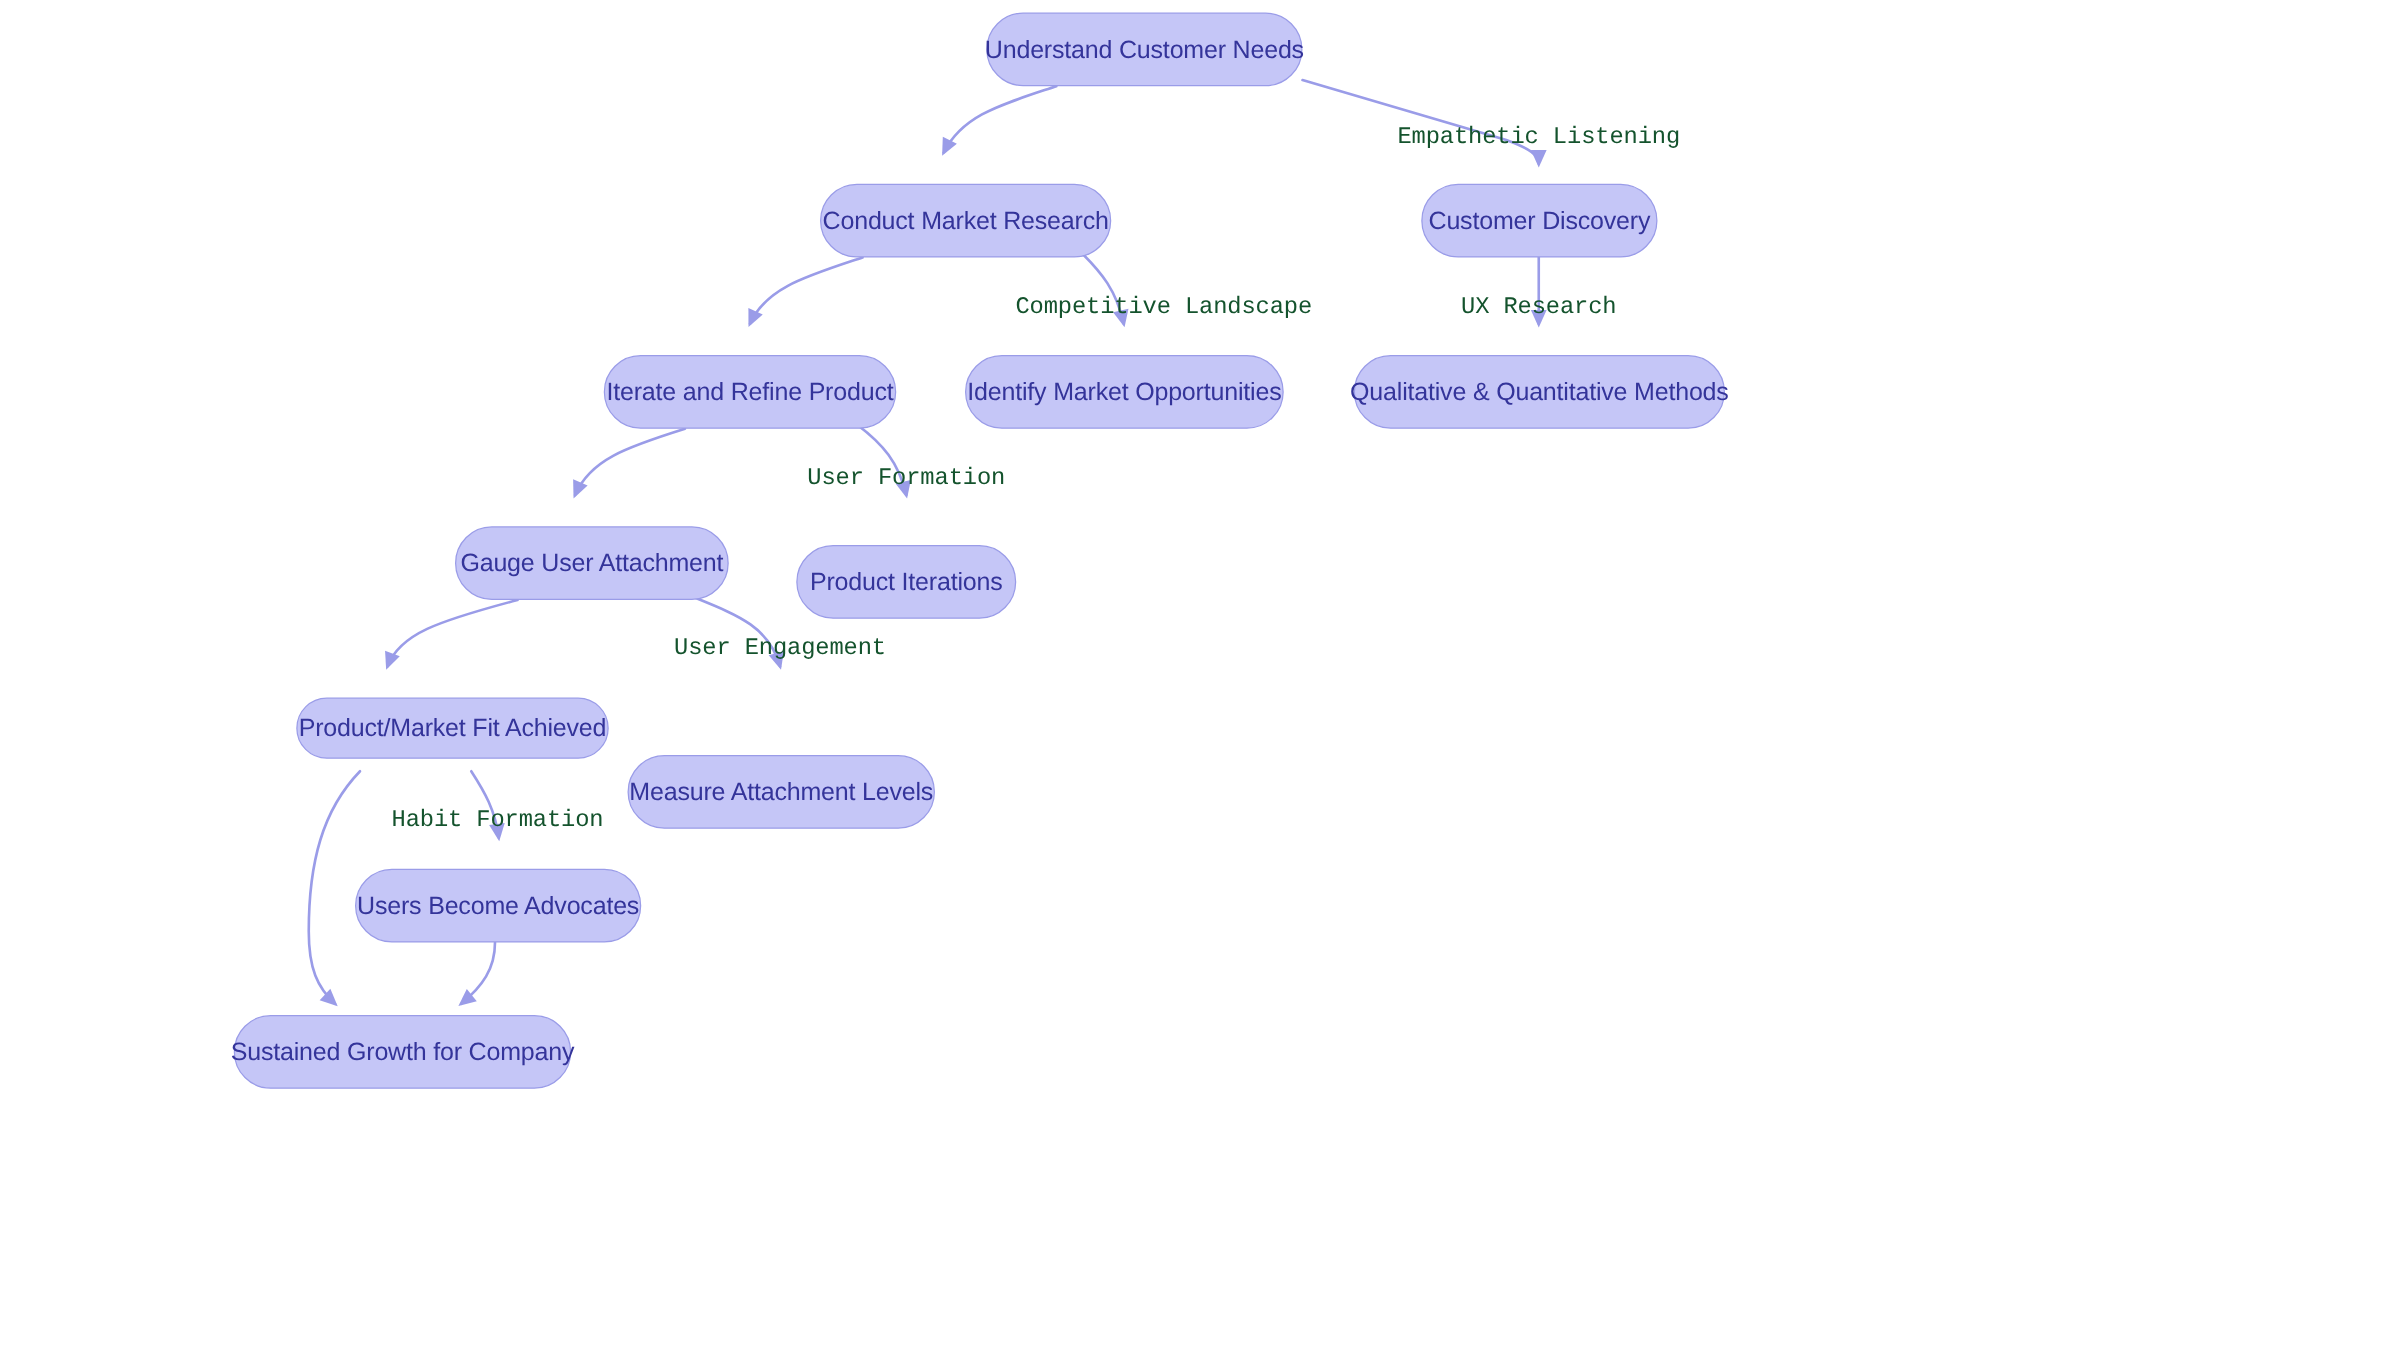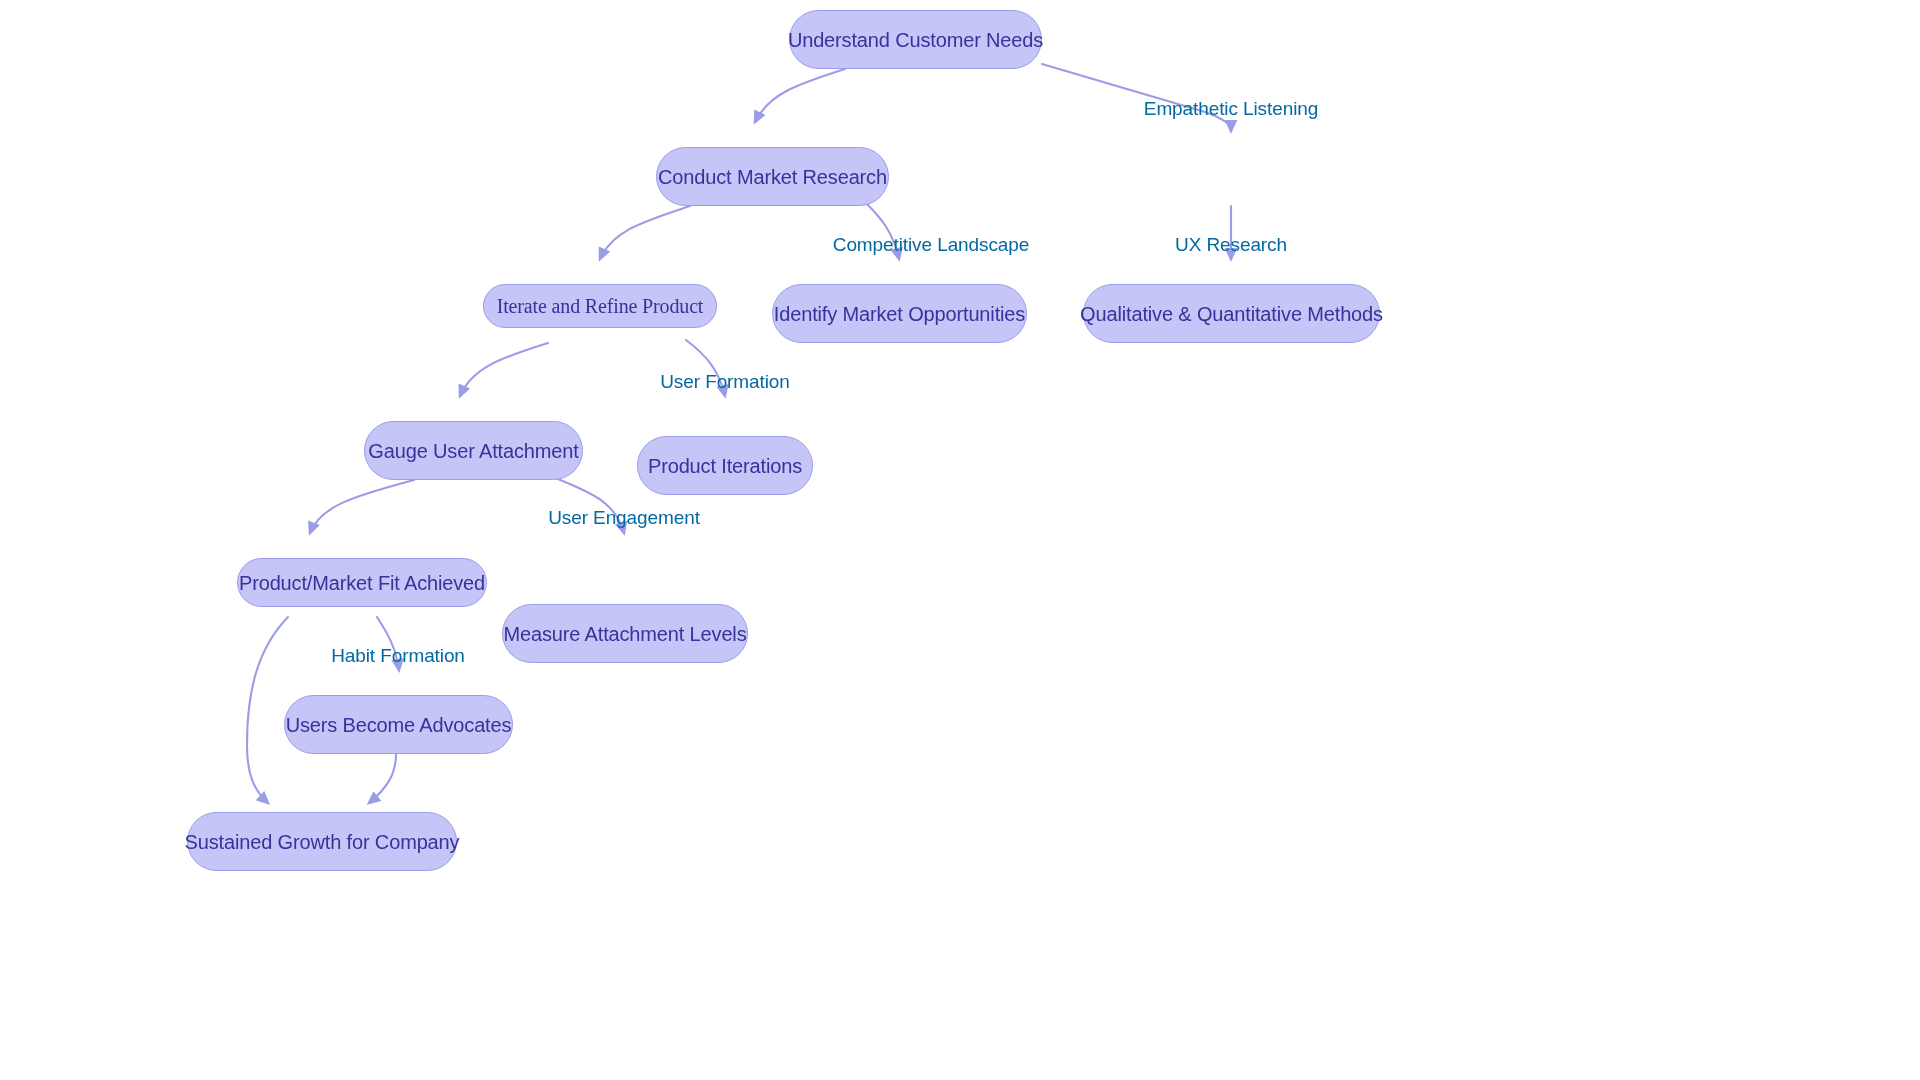--- a/index.html
+++ b/index.html
@@ -42,23 +42,23 @@
     letter-spacing: -0.15px;
     white-space: nowrap;
     user-select: none;
   }
   .node-label {
     display: block;
     line-height: 1;
   }
   .edge-label {
     position: absolute;
-    color: #0369a1;
+    color: #14532d;
     font-size: 19px;
-    font-family: Liberation Sans, sans-serif;
+    font-family: Liberation Mono, monospace;
     letter-spacing: -0.1px;
     white-space: nowrap;
     background: transparent;
     user-select: none;
     transform: translate(-50%, -50%);
   }
 </style>
 </head>
 <body>
 
@@ -99,22 +99,25 @@
   </svg>
 
   <div class="node" style="left:789px; top:10px; width:253px; height:59px;">
     <span class="node-label">Understand Customer Needs</span>
   </div>
 
   <div class="node" style="left:633px; top:147px; width:233px; height:59px;margin-left:23px;">
     <span class="node-label">Conduct Market Research</span>
   </div>
 
+  <div class="node" style="left:1137px; top:147px; width:189px; height:59px;">
+    <span class="node-label">Customer Discovery</span>
+  </div>
 
-  <div class="node" style="left:483px; top:284px; width:234px; height:44px;font-family:Liberation Serif, serif;">
+  <div class="node" style="left:483px; top:284px; width:234px; height:59px;">
     <span class="node-label">Iterate and Refine Product</span>
   </div>
 
   <div class="node" style="left:772px; top:284px; width:255px; height:59px;">
     <span class="node-label">Identify Market Opportunities</span>
   </div>
 
   <div class="node" style="left:1083px; top:284px; width:297px; height:59px;">
     <span class="node-label">Qualitative &amp; Quantitative Methods</span>
   </div>

